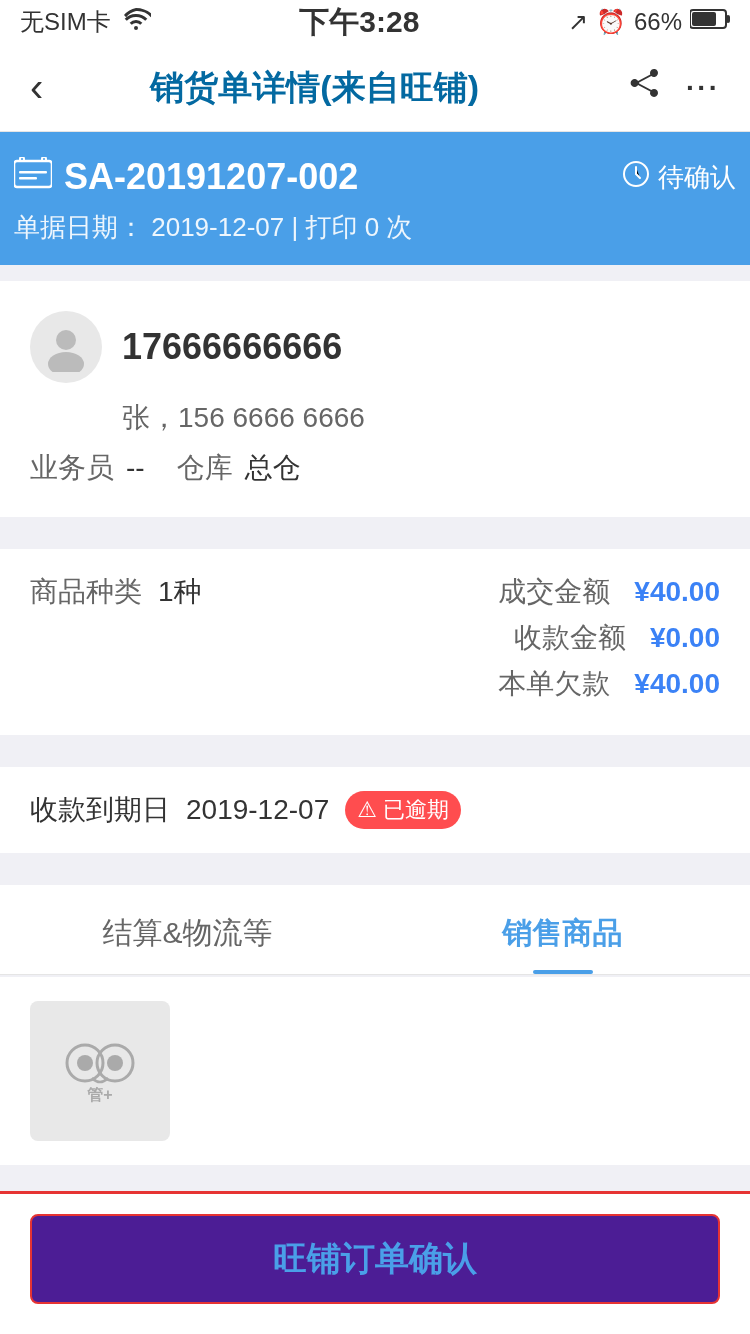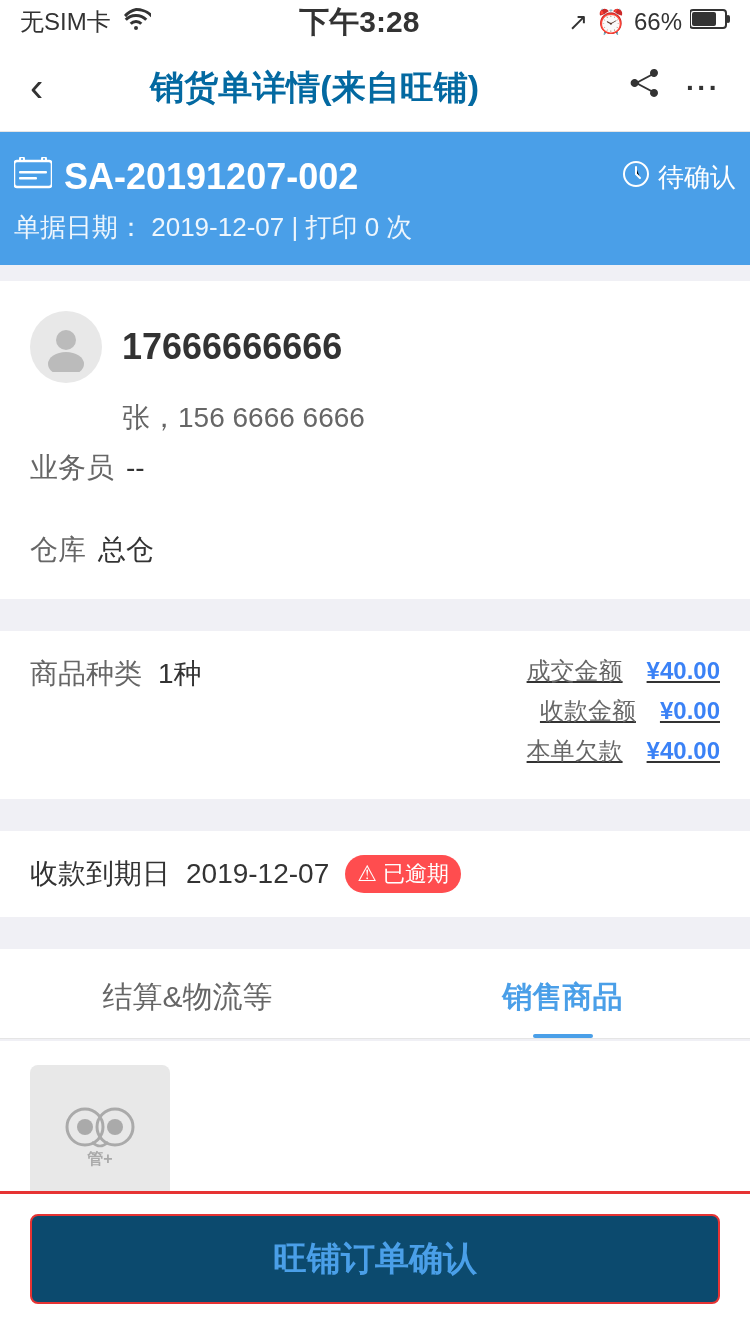--- a/index.html
+++ b/index.html
@@ -126,43 +126,41 @@
       font-size: 28px;
       color: #666;
       margin-bottom: 12px;
       padding-left: 92px;
     }
     .customer-meta {
       display: flex;
       font-size: 28px;
       color: #666;
       padding-left: 0;
-      gap: 44px;
-      flex-direction: column;
+      gap: 32px;
     }
     .meta-item { display: flex; gap: 12px; align-items: center; }
     .meta-label { color: #666; }
     .meta-value { color: #333; }
 
     
     .order-summary {
       background: #fff;
       padding: 24px 30px;
       margin-top: 16px;
       display: flex;
       justify-content: space-between;
       align-items: flex-start;
     }
     .summary-left { font-size: 28px; }
     .summary-label { color: #666; }
     .summary-value { color: #333; font-weight: 500; }
     .summary-right {
-      font-size: 24px;
+      font-size: 28px;
       text-align: center;
-      text-decoration: underline;
     }
     .summary-row {
       display: flex;
       justify-content: flex-end;
       gap: 24px;
       margin-bottom: 8px;
       align-items: center;
     }
     .amount-blue { color: #3b82f6; font-weight: 600; }
 
@@ -274,21 +272,21 @@
       left: 0;
       width: 750px;
       background: #fff;
       padding: 20px 30px 30px;
       border-top: 3px solid #e63333;
     }
     .confirm-btn {
       width: 100%;
       height: 90px;
       border: 2px solid #e63333;
-      background: #0c4a6e;
+      background: #4c1d95;
       color: #4a9fe8;
       font-size: 34px;
       font-weight: 600;
       border-radius: 8px;
       cursor: pointer;
       display: flex;
       align-items: center;
       justify-content: center;
     }
   </style>

